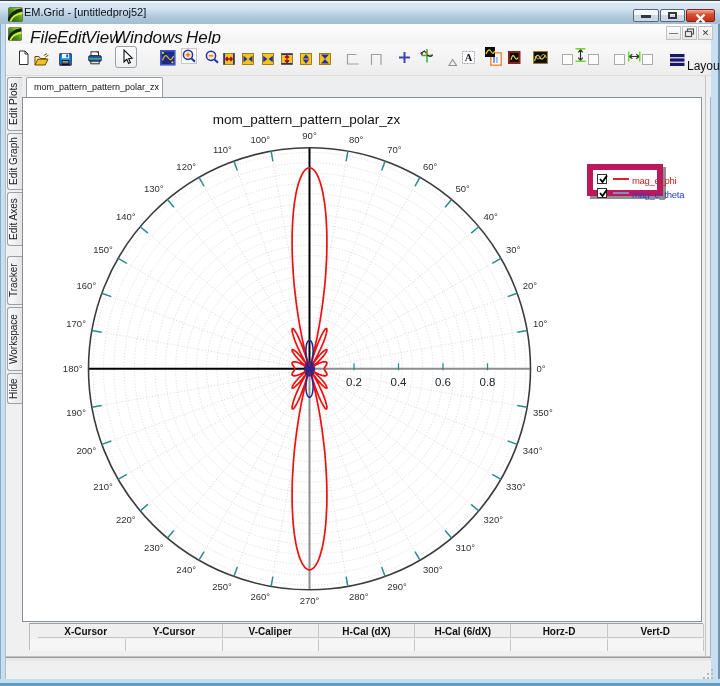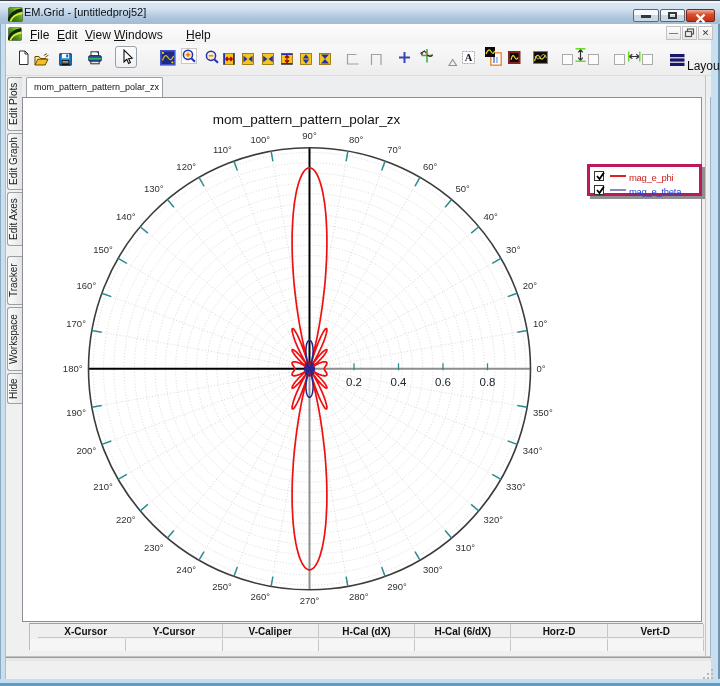--- a/index.html
+++ b/index.html
@@ -8,32 +8,32 @@
   border-top:1px solid #3c434b; }
 #l-border { left:0; top:24px; width:6px; height:656px; background:linear-gradient(90deg,#8fa9bd 0 1px,#c8dff2 1px 5px,#a9bfcf 5px 6px); }
 #r-border { left:710px; top:24px; width:10px; height:656px; background:linear-gradient(90deg,#9cb4c6 0 1px,#c8dff2 1px 8px,#6f94ae 8px 10px); }
 #b-border { left:0; top:679px; width:720px; height:7px; background:linear-gradient(#c4ddf0 0 4px,#5e9cc4 4px 7px); }
 #title-text { left:24px; top:6px; font-size:11px; color:#0c1014; }
 .capbtn { top:9px; height:13px; border-radius:2px; border:1px solid #5a6878; }
 #btn-min { left:633px; width:26px; background:linear-gradient(#f6fafd 0 45%,#ccd8e3 45% 100%); }
 #btn-max { left:660px; width:25px; background:linear-gradient(#f6fafd 0 45%,#ccd8e3 45% 100%); }
 #btn-close { left:686px; width:29px; background:linear-gradient(#f0b0a0 0%,#d9502f 40%,#c03015 100%); border-color:#7c2619; }
 #menubar { left:6px; top:24px; width:705px; height:20px; background:linear-gradient(#fdfdfd,#f3f3f3); }
-.menu-item { position:absolute; top:28px; font-size:12px; color:#101010; }
+.menu-item { position:absolute; top:28px; font-size:17px; color:#101010;font-style:italic; }
 .mdibtn { position:absolute; top:26px; width:15px; height:14px; border:1px solid #c2c2c2; background:linear-gradient(#fdfdfd,#e9e9e9); color:#3a3a3a; text-align:center; line-height:12px; font-size:9px; }
 #toolbar { left:6px; top:44px; width:705px; height:32px; background:linear-gradient(#f9f9f9,#ededed); border-bottom:1px solid #dcdcdc; }
 .ti { position:absolute; }
 #tabstrip { left:22px; top:76px; width:689px; height:21px; background:#eceef0; }
 #tab1 { left:26px; top:77px; width:137px; height:21px; background:#ffffff; border:1px solid #98a0a8; border-bottom:none; border-radius:2px 2px 0 0; font-size:9px; color:#101010; padding:4px 0 0 7px; white-space:nowrap; }
 #sidebar { left:6px; top:76px; width:16px; height:584px; background:#f0f0f0; }
 .vtab { background:linear-gradient(90deg,#fbfbfb,#e4e4e4); border:1px solid #9aa0a6; border-radius:3px 0 0 3px; border-right:none; width:15px; }
 .vtab span { position:absolute; left:0; top:0; width:100%; height:100%; writing-mode:vertical-rl; transform:rotate(180deg); font-size:10px; color:#202020; text-align:center; letter-spacing:0px; }
 #plot { left:22px; top:97px; width:680px; height:525px; background:#ffffff; border:1px solid #888f96; }
 #plot svg { position:absolute; left:-1px; top:-1px; }
-#legend { left:587px; top:164px; width:115px; height:32px; background:#ffffff; border:3px solid #be185d; box-shadow:3px 3px 0 #8f8f8f; }
+#legend { left:587px; top:164px; width:76px; height:32px; background:#ffffff; border:6px solid #be185d; box-shadow:3px 3px 0 #8f8f8f; }
 .lrow { position:absolute; left:4px; height:12px; }
 .lchk { position:absolute; left:0; top:0; width:10px; height:10px; border:1px solid #333; background:#fff; }
 .lchk svg { position:absolute; left:0px; top:-1px; }
 .lline { position:absolute; left:16px; top:4px; width:16px; height:2px; }
 .ltxt { position:absolute; left:35px; top:0.5px; font-size:9.5px; white-space:nowrap; letter-spacing:-0.3px; }
 #ctable { left:29px; top:623px; width:674px; height:27px; border-top:1px solid #9aa0a6; border-left:1px solid #b8bcc0; }
 .ccell { position:absolute; border-right:1px solid #c3c7cb; font-size:10px; font-weight:bold; color:#101010; text-align:center; }
 .crow1 { top:0; height:14px; background:#efefef; padding-top:2px; border-bottom:1px solid #c3c7cb; }
 .crow2 { top:15px; height:12px; background:#f6f6f6; }
 #childbtm { left:6px; top:656px; width:705px; height:4px; background:linear-gradient(#c2c2c2 0 1px,#9a9a9a 1px 2px,#e8e8e8 2px 4px); }

